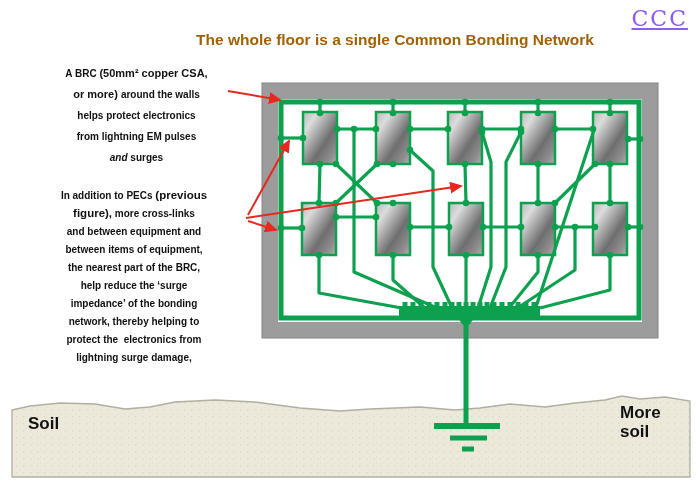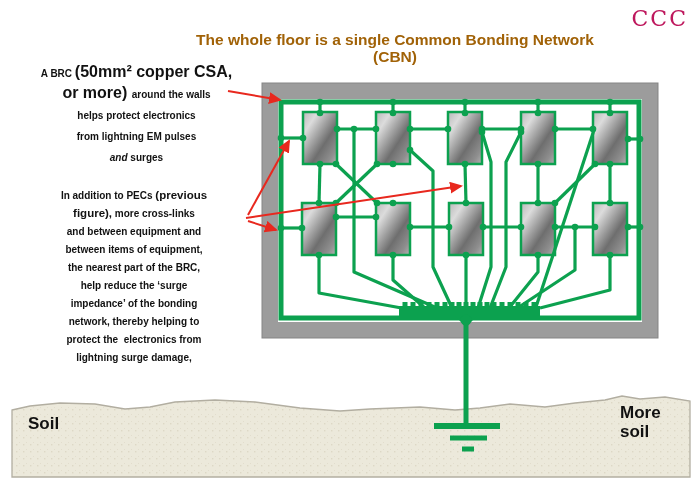--- a/index.html
+++ b/index.html
@@ -13,40 +13,39 @@
   }
   .ccc{
     position:absolute;top:6px;right:12px;
     font-family:"DejaVu Serif","Liberation Serif",serif;
     font-size:22px;letter-spacing:2px;font-weight:normal;
   }
   .ann{position:absolute;text-align:center;font-weight:bold;color:#111;}
   .ann div{white-space:pre-wrap;}
   .ann1{left:5px;top:62px;width:263px;line-height:19px;}
   .ann1 .big{font-size:10px;}
-  .ann1 .small{font-size:16px;margin-top:48px;}
+  .ann1 .small{font-size:11px;margin-top:48px;}
   .ann2{left:0px;top:186px;width:268px;line-height:16px;}
   .ann2 .big{font-size:10px;margin-top:16px;}
   .ann2 .small{font-size:11.5px;}
   .it{font-style:italic;}
   .soil-label{position:absolute;left:28px;top:414px;font-weight:bold;font-size:17px;color:#111;}
   .more-soil{position:absolute;left:620px;top:403px;width:76px;text-align:left;
     font-weight:bold;font-size:17px;line-height:19px;color:#111;}
   svg.diagram{position:absolute;left:0;top:0;}
 </style>
 </head>
 <body>
 
 <div class="stage">
 
-  <div class="ccc" style="color: #be185d;">CCC</div>
+  <div class="ccc" style="color: #8b5cf6; text-decoration: underline;">CCC</div>
 
   <div class="title">
     <div>The whole floor is a single Common Bonding Network</div>
-    <div>(CBN)</div>
   </div>
 
   <div class="ann ann1">
       <div><span class="big">A BRC </span><span class="small">(50mm² copper CSA,</span></div>
       <div><span class="small">or more) </span><span class="big">around the walls</span></div>
       <div><span class="big">helps protect electronics</span></div>
       <div><span class="big">from lightning EM pulses</span></div>
       <div><span class="big it">and</span><span class="big"> surges</span></div>
     </div>
   <div class="ann ann2">

